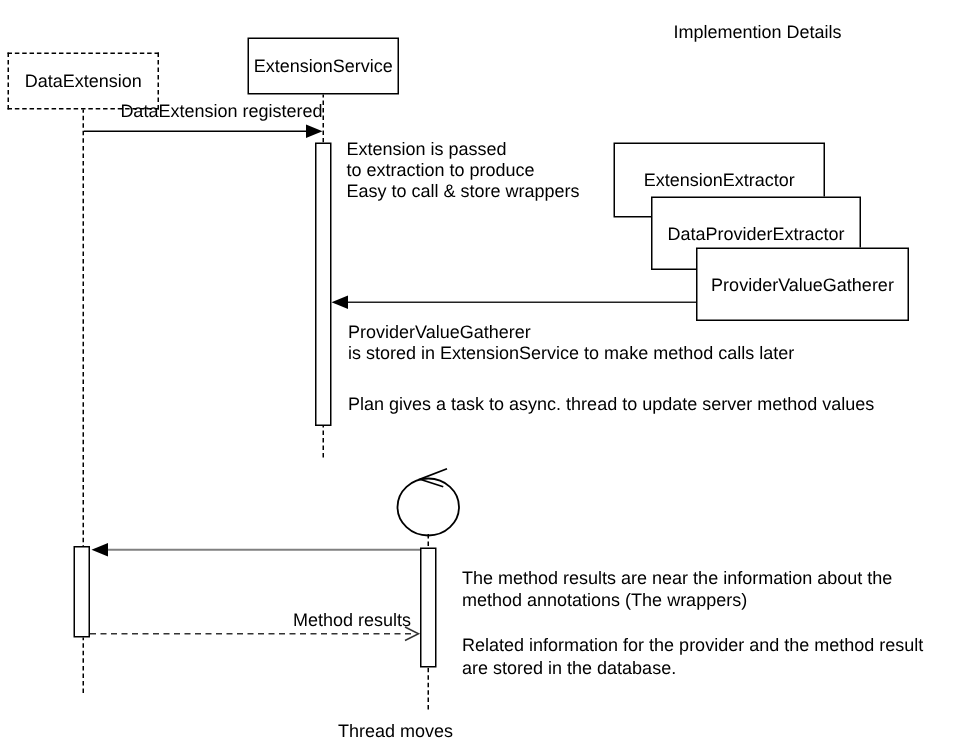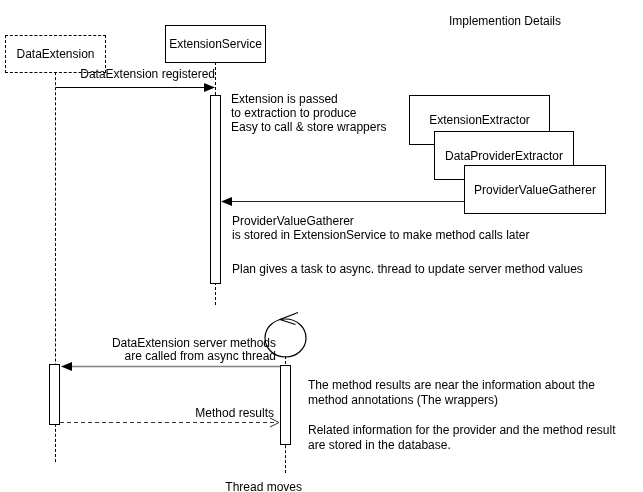--- a/index.html
+++ b/index.html
@@ -114,22 +114,20 @@
       <polyline points="270,418 279,422.5 270,427" fill="none" stroke="#333" stroke-width="1"></polyline>
     </g>
 
     <g>
       <ellipse cx="285.5" cy="338" rx="20.5" ry="19" fill="none" stroke="#000" stroke-width="1.2"></ellipse>
       <polyline points="298,312.5 280,319.5 295.5,324.5" fill="none" stroke="#000" stroke-width="1.2"></polyline>
     </g>
   </svg>
 
   <div class="note center" style="left:56px; top:67px; width:159px;">DataExtension registered</div>
-  <div class="note center" style="left:66px; top:337px; width:210px; line-height:13px;">DataExtension server methods
-are called from async thread</div>
   <div class="note" style="left:231px; top:92px;">Extension is passed
 to extraction to produce
 Easy to call &amp; store wrappers</div>
 
   <div class="note center" style="left:60px; top:406px; width:214px;">Method results</div>
   <div class="note" style="left:232px; top:214px;">ProviderValueGatherer
 is stored in ExtensionService to make method calls later</div>
   <div class="note" style="left:232px; top:262px;">Plan gives a task to async. thread to update server method values</div>
   <div class="note" style="left:308px; top:378px; width:310px; line-height:15px;">The method results are near the information about the
 method annotations (The wrappers)

